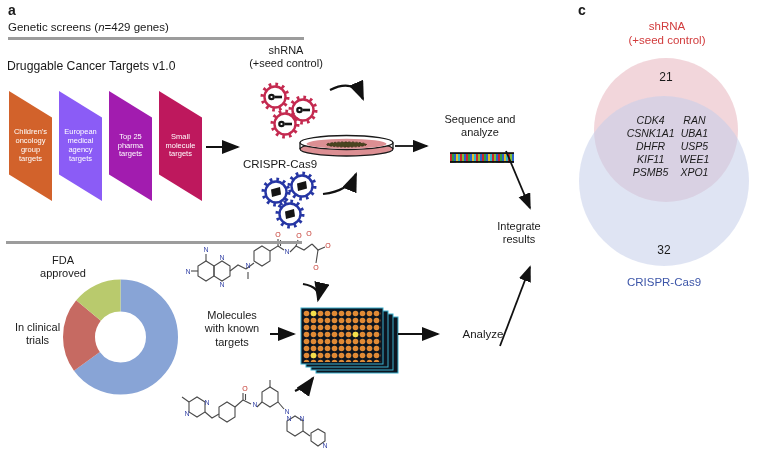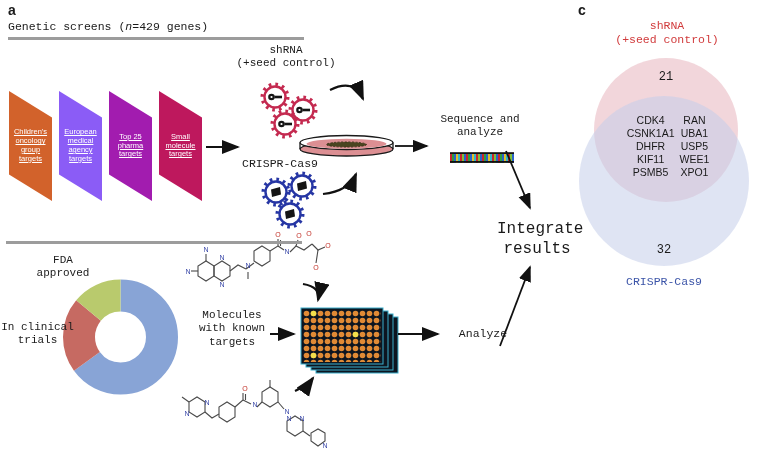--- a/index.html
+++ b/index.html
@@ -1,31 +1,31 @@
 <!DOCTYPE html>
 <html><head>
 <meta charset="utf-8">
 <style>
   html,body{margin:0;padding:0;background:#fff;}
   #fig{position:relative;width:759px;height:457px;background:#fff;overflow:hidden;
        font-family:"Liberation Sans","DejaVu Sans",sans-serif;color:#1a1a1a;}
   .abs{position:absolute;}
-  .txt{line-height:1.22;color:#1a1a1a;font-family:Liberation Mono, monospace;}
+  .txt{line-height:1.22;color:#1a1a1a;}
   .center{text-align:center;white-space:pre-line;}
   .rule{background:#9C9C9C;height:3px;}
   .panel-letter{font-size:14px;font-weight:bold;}
   .hdr{font-size:11.5px;}
   .chev{position:absolute;top:91px;width:43px;height:110px;display:flex;align-items:center;justify-content:center;
         clip-path:polygon(0 0,100% 24%,100% 100%,0 76%);}
-  .chev span{color:#fff;font-size:7.5px;line-height:1.18;text-align:center;white-space:pre-line;text-decoration:underline;}
+  .chev span{color:#fff;font-size:7.5px;line-height:1.18;text-align:center;white-space:pre-line;}
   .c0{background:#D2622B;} .c1{background:#8b5cf6;} .c2{background:#a21caf;} .c3{background:#be185d;}
   .venn-circle{border-radius:50%;}
   #venn-pink{left:594px;top:58px;width:144px;height:144px;background:rgba(233,186,195,0.60);}
   #venn-blue{left:579px;top:96px;width:170px;height:170px;background:rgba(196,206,233,0.55);}
-  #venn-genes{left:612px;top:114px;width:112px;display:flex;justify-content:center;gap:5px;z-index:3;}
+  #venn-genes{left:612px;top:114px;width:112px;display:flex;justify-content:center;gap:5px;z-index:3;font-style:italic;}
   .gene-col{font-size:10.5px;line-height:13px;text-align:center;white-space:pre-line;}
   .znum{font-size:12px;z-index:3;}
   .red-lbl{color:#D13B3C;}
   .blue-lbl{color:#3C55A8;}
 </style>
 </head>
 <body>
 
 <div id="fig">
 
@@ -182,20 +182,21 @@
     <path d="M295,391 Q308,385 313,378" fill="none" stroke="#111" stroke-width="2.2" marker-end="url(#ah)"></path>
   </svg>
 
   <div class="abs panel-letter" style="left:8px;top:2px">a</div>
 
   <div class="abs txt hdr" style="left:8px;top:20px">
     <span>Genetic screens (</span><i>n</i><span>=429 genes)</span>
   </div>
   <div class="abs rule" style="left:8px;top:37px;width:296px"></div>
 
+  <div class="abs txt" style="left:7px;top:59px;font-size:12.2px">Druggable Cancer Targets v1.0</div>
 
   <div class="chev c0" style="left:9px">
       <span>Children's
 oncology
 group
 targets</span>
     </div>
   <div class="chev c1" style="left:59px">
       <span>European
 medical
@@ -211,21 +212,21 @@
       <span>Small
 molecule
 targets</span>
     </div>
 
   <div class="abs txt center" style="left:236px;top:44px;width:100px;font-size:11px">shRNA
 (+seed control)</div>
   <div class="abs txt center" style="left:228px;top:157px;width:104px;font-size:11.5px">CRISPR-Cas9</div>
   <div class="abs txt center" style="left:430px;top:113px;width:100px;font-size:11px">Sequence and
 analyze</div>
-  <div class="abs txt center" style="left:497px;top:220px;width:80px;font-size:16px">Integrate
+  <div class="abs txt center" style="left:479px;top:220px;width:80px;font-size:11px">Integrate
 results</div>
 
   <div class="abs rule" style="left:6px;top:241px;width:296px"></div>
 
   <div class="abs txt center" style="left:0px;top:321px;width:75px;font-size:11px">In clinical
 trials</div>
   <div class="abs txt center" style="left:27px;top:254px;width:72px;font-size:11px">FDA
 approved</div>
   <div class="abs txt center" style="left:194px;top:309px;width:76px;font-size:11px">Molecules
 with known

